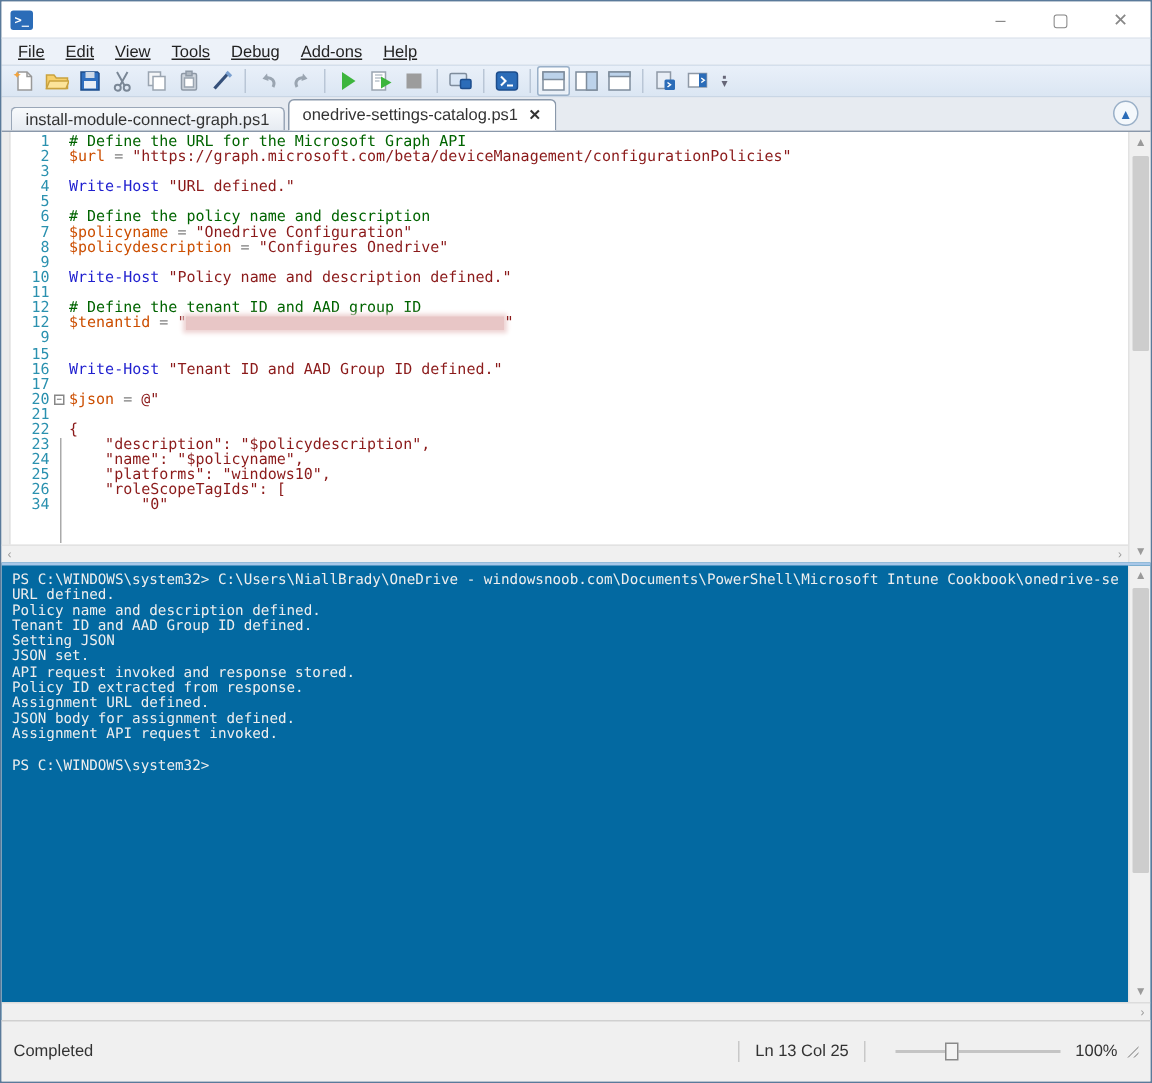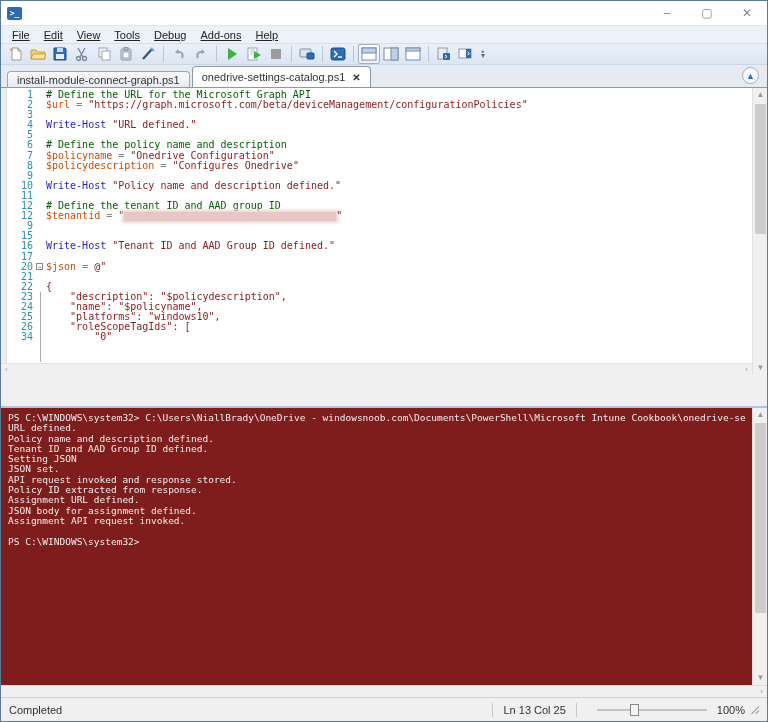--- a/index.html
+++ b/index.html
@@ -49,28 +49,28 @@
   .tok-k { color:#1f1fcf; } .tok-s { color:#8b1a1a; } .tok-p { color:#222; }
   .redact { display:inline-block; width:212px; height:9px; background:#e8c6c6; box-shadow:0 0 3px 2px #eed3d3; vertical-align:middle; }
   
   .vscroll { width:15px; background:#f0f0f0; border-left:1px solid #e2e2e2; position:relative; flex:0 0 auto; }
   .vscroll .arrow { position:absolute; left:0; width:15px; height:14px; color:#9a9a9a; font-size:8px; text-align:center; line-height:14px; }
   .vscroll .up { top:0; } .vscroll .down { bottom:0; }
   .vscroll .thumb { position:absolute; left:2px; width:11px; background:#cdcdcd; border-radius:1px; }
   .hscroll { position:absolute; left:0; right:0; bottom:0; height:12px; background:#f0f0f0; border-top:1px solid #e2e2e2;
              color:#9a9a9a; font-size:8px; display:flex; align-items:center; justify-content:space-between; padding:0 4px; }
   
-  .console-wrap { flex:1; background:#7f1d1d; border-top:2px solid #a8c7e8; position:relative; display:flex; overflow:hidden;margin-top:31px; }
+  .console-wrap { flex:1; background:#0369a1; border-top:2px solid #a8c7e8; position:relative; display:flex; overflow:hidden; }
   .console-text { flex:1; padding:5px 0 0 7px; font:9.5px "DejaVu Sans Mono",monospace; line-height:10.3px;
                   color:#eeeeee; white-space:pre; overflow:hidden; }
   .console-vscroll { width:15px; background:#f0f0f0; position:relative; flex:0 0 auto; margin-bottom:12px; }
   .console-hscroll { position:absolute; left:0; right:0; bottom:0; height:12px; background:#f0f0f0; border-top:1px solid #dcdcdc;
                      color:#9a9a9a; font-size:8px; display:flex; align-items:center; justify-content:flex-end; padding:0 4px; }
   
-  .statusbar { height:24px; background:#f0f0f0; border-top:1px solid #d0d0d0; display:flex; align-items:center;
+  .statusbar { height:41px; background:#f0f0f0; border-top:1px solid #d0d0d0; display:flex; align-items:center;
                padding:0 8px; font-size:11px; color:#333; flex:0 0 auto; }
   .sb-right { margin-left:auto; display:flex; align-items:center; }
   .sb-sep { width:1px; height:14px; background:#c8c8c8; margin:0 10px; }
   .zoom-track { width:110px; height:2px; background:#c4c4c4; position:relative; margin:0 10px; }
   .zoom-thumb { position:absolute; left:30%; top:-5px; width:9px; height:12px; background:#f4f4f4; border:1px solid #8a8a8a; }
   .resize-grip { width:8px; height:8px; margin-left:6px;
                  background:linear-gradient(135deg,transparent 50%,#b0b0b0 50%,#b0b0b0 60%,transparent 60%,transparent 75%,#b0b0b0 75%,#b0b0b0 85%,transparent 85%); }
   svg { display:block; }
 </style>
 </head>

